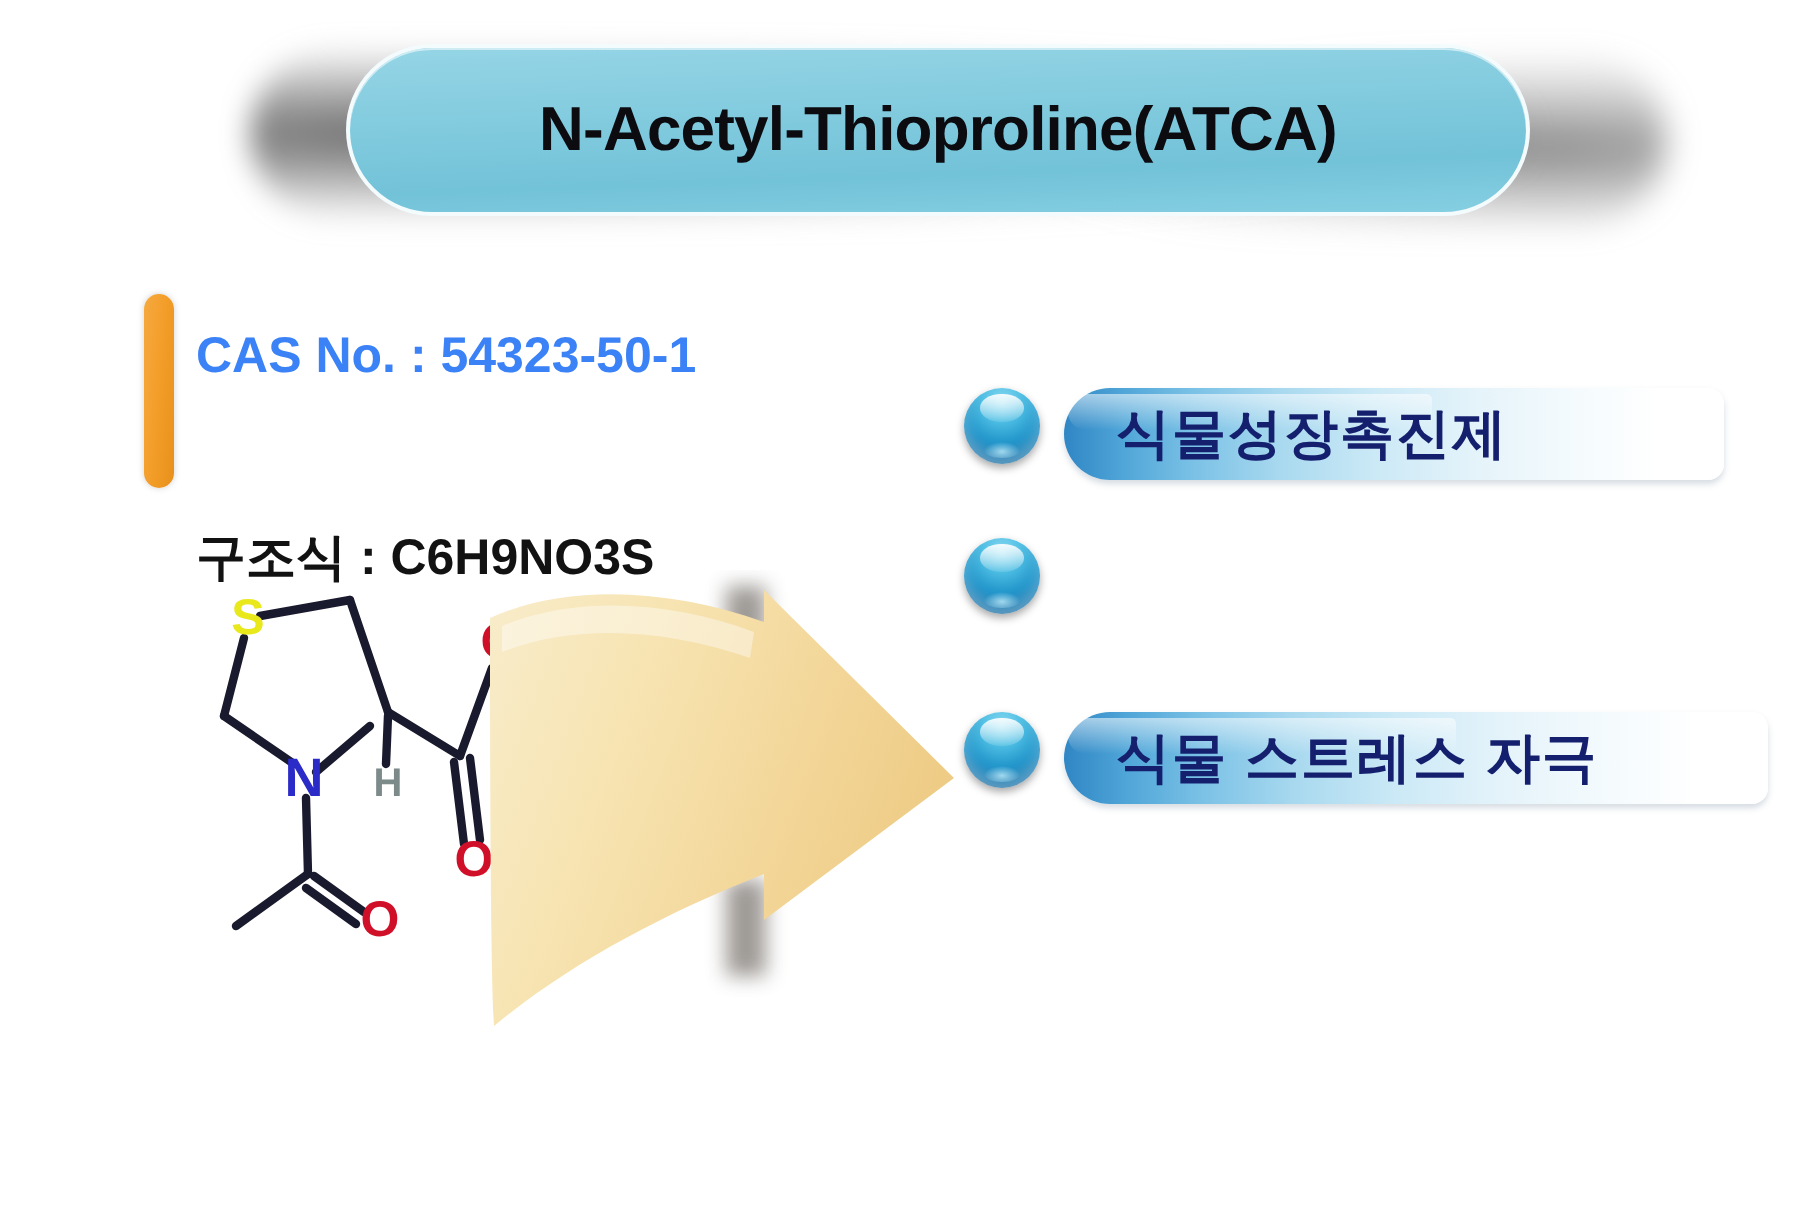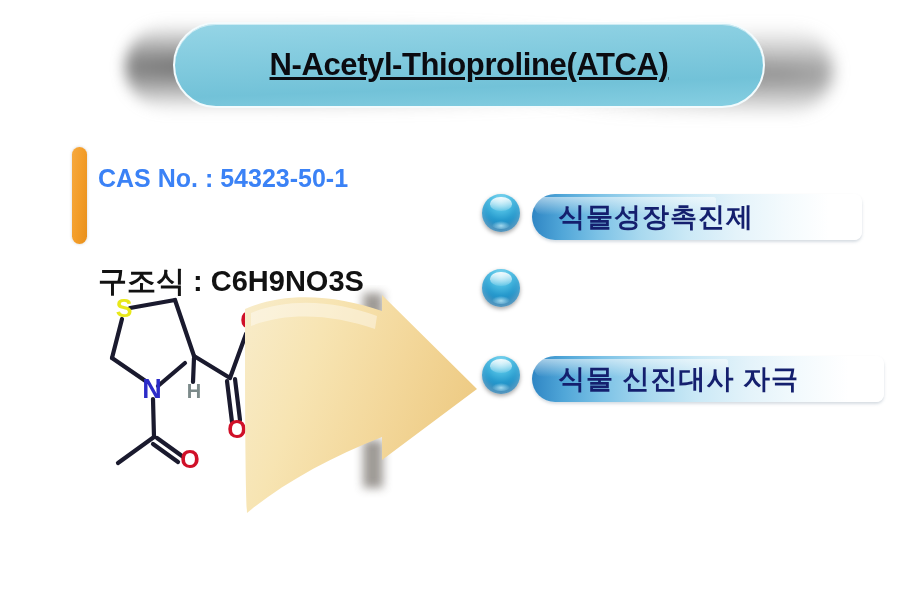--- a/index.html
+++ b/index.html
@@ -61,21 +61,20 @@
     align-items: center;
     justify-content: center;
     box-shadow: inset 0 1px 0 rgba(255,255,255,0.55);
   }
   .title-text {
     font-size: 31px;
     font-weight: bold;
     color: #0b0b10;
     letter-spacing: -0.4px;
     white-space: nowrap;
-    text-decoration: underline;
   }
 
   
   .orange-bar {
     position: absolute;
     left: 72px;
     top: 147px;
     width: 15px;
     height: 97px;
     border-radius: 8px;
@@ -89,21 +88,21 @@
     width: 310px;
     font-size: 25px;
     font-weight: bold;
     color: #3b82f6;
     line-height: 40px;
   }
   .formula-line {
     position: absolute;
     left: 98px;
     top: 262px;
-    font-size: 29px;
+    font-size: 25px;
     font-weight: bold;
     color: #121212;
     white-space: nowrap;
   }
 
   
   .molecule {
     position: absolute;
     left: 82px;
     top: 286px;
@@ -285,18 +284,18 @@
     </span>
   </div>
 
   <div class="bullet-row" style="left:482px; top:269px;">
     <span class="sphere"></span>
   </div>
 
   <div class="bullet-row" style="left:482px; top:356px;">
     <span class="sphere"></span>
     <span class="cap-pill" style="width:352px;">
-      <span class="cap-text">식물 신진대사 자극</span>
+      <span class="cap-text">식물 스트레스 자극</span>
     </span>
   </div>
 
 
 </div>
 
 </body></html>

